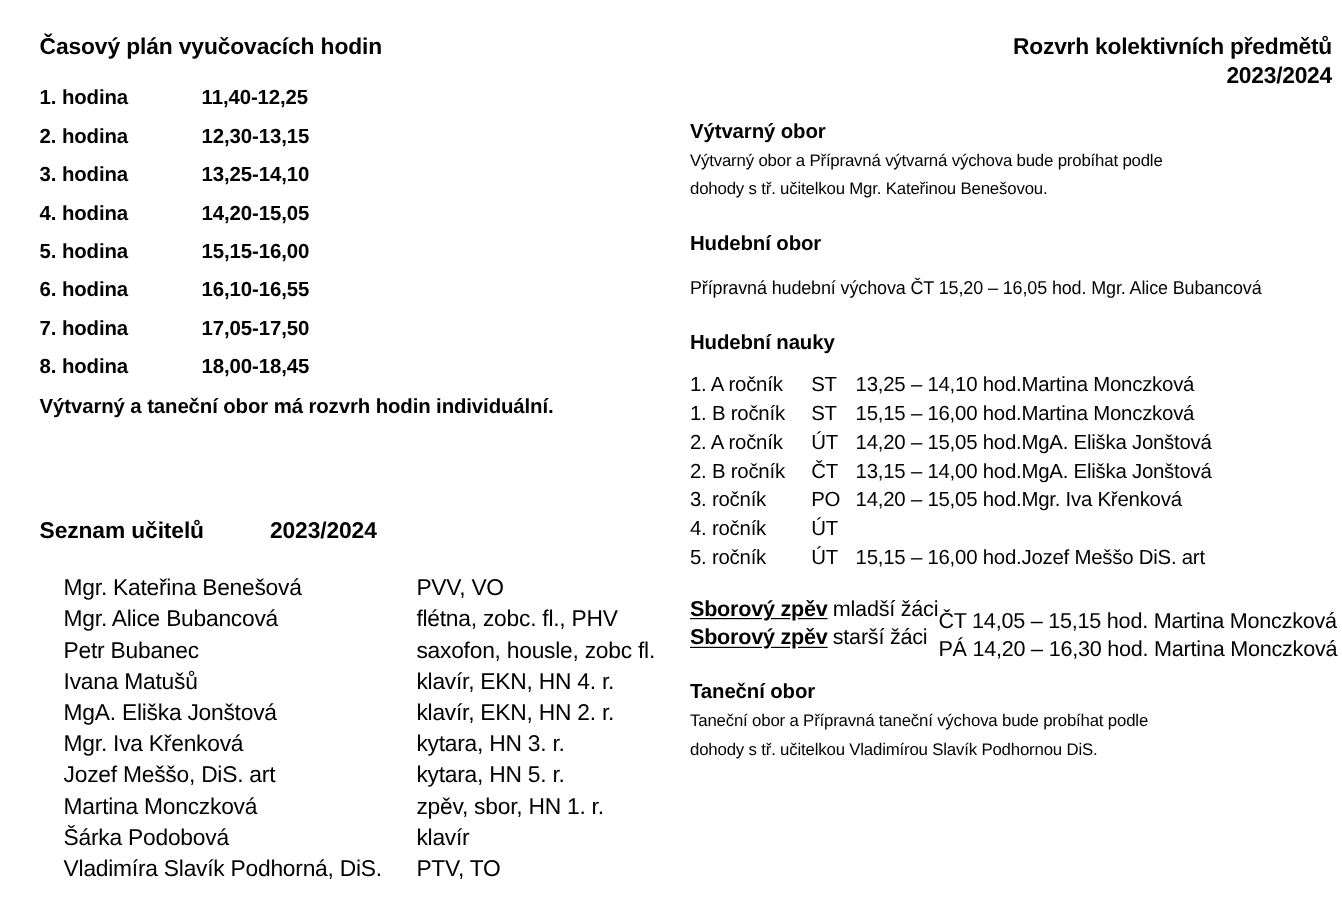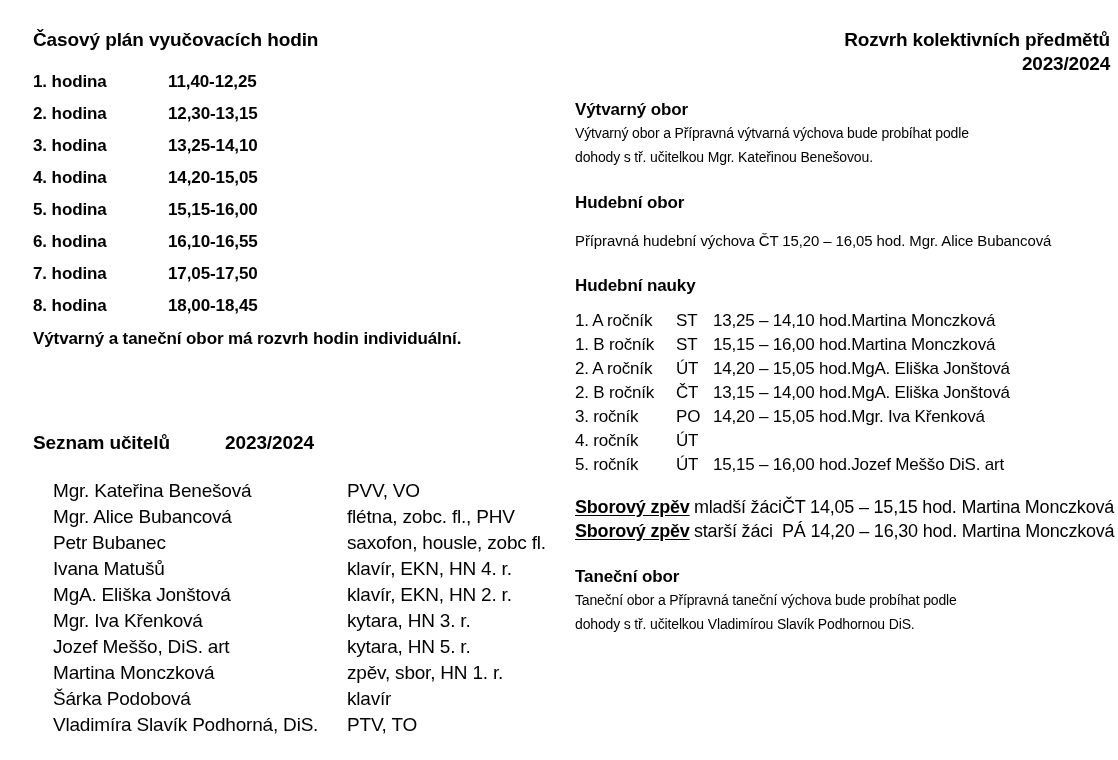--- a/index.html
+++ b/index.html
@@ -161,21 +161,21 @@
     letter-spacing: -0.2px;
     white-space: nowrap;
   }
   .sbor-row .c-name {
     position: absolute; left: 0; top: 0;
     font-weight: bold;
     text-decoration: underline;
     text-underline-offset: 2px;
   }
   .sbor-row .c-group { position: absolute; left: 119px; top: 0; }
-  .sbor-row .c-rest  { position: absolute; left: 207px; top: 0; }
+  .sbor-row .c-rest  { position: absolute; left: 207px; top: 10px; }
 </style>
 </head>
 <body>
 
 <div class="page">
 
   <div class="col-left">
 
     <div class="h-bold">Časový plán vyučovacích hodin</div>
 

